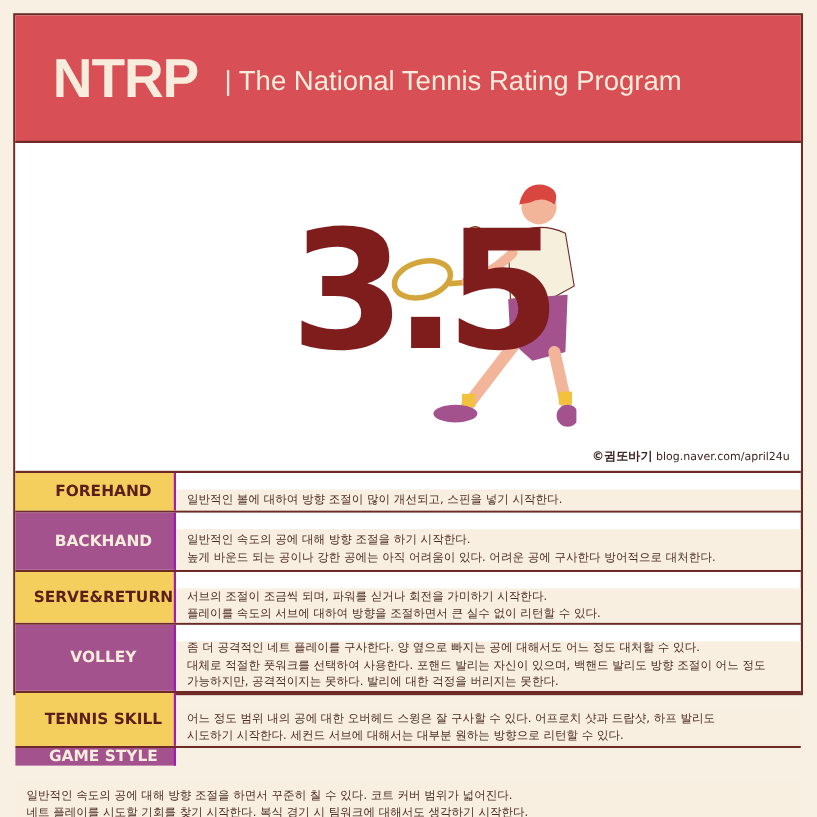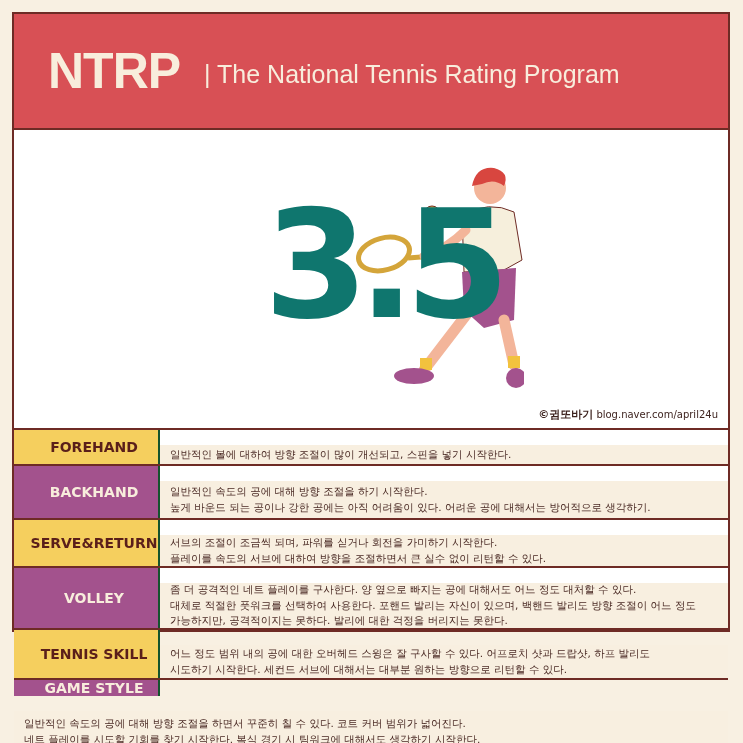--- a/index.html
+++ b/index.html
@@ -2,27 +2,27 @@
 <html><head>
 <meta charset="utf-8">
 <style>
   html,body{margin:0;padding:0;}
   body{width:743px;height:743px;background:#f8f0e2;position:relative;overflow:hidden;font-family:"DejaVu Sans","Liberation Sans",sans-serif;}
   .frame{position:absolute;left:12px;top:12px;width:718px;height:620px;border:2px solid #6e2b25;box-sizing:border-box;background:#fff;}
   .header{position:absolute;left:0;top:0;width:100%;height:116px;background:#d85055;border-bottom:2px solid #6e2b25;box-sizing:border-box;display:flex;align-items:center;padding-left:34px;}
   .logo{font-family:"Liberation Sans",sans-serif;font-weight:bold;font-size:50px;color:#f8eddc;letter-spacing:-1px;}
   .subtitle{font-family:"Liberation Sans",sans-serif;font-size:25px;color:#f8eddc;margin-left:24px;margin-top:6px;}
   .hero{position:absolute;left:0;top:116px;width:100%;height:300px;background:#fff;border-bottom:2px solid #6e2b25;box-sizing:border-box;}
-  .big{position:absolute;left:250px;top:60px;font-family:"DejaVu Sans",sans-serif;font-weight:bold;font-size:150px;color:#0f766e;letter-spacing:-10px;line-height:1;}
+  .big{position:absolute;left:250px;top:60px;font-family:"DejaVu Sans",sans-serif;font-weight:bold;font-size:150px;color:#7f1d1d;letter-spacing:-10px;line-height:1;}
   .credit{position:absolute;right:10px;bottom:6px;font-size:10px;color:#3e2420;}
   .credit b{font-size:11px;}
   .rows{position:absolute;left:0;top:416px;width:100%;}
   .row{display:flex;border-bottom:2px solid #6e2b25;box-sizing:border-box;}
   .row:last-child{border-bottom:none;flex-direction:column;}
-  .label{width:146px;flex:none;display:flex;align-items:center;justify-content:center;font-family:"DejaVu Sans",sans-serif;font-weight:bold;font-size:14px;border-right:2px solid #14532d;box-sizing:border-box;padding-left:16px;}
+  .label{width:146px;flex:none;display:flex;align-items:center;justify-content:center;font-family:"DejaVu Sans",sans-serif;font-weight:bold;font-size:14px;border-right:2px solid #a21caf;box-sizing:border-box;padding-left:16px;}
   .label.y{background:#f5cf5e;color:#5a1f1a;}
   .label.p{background:#a3528d;color:#f8eddc;}
   .desc{flex:1;background:#f8efe0;padding:5px 10px;font-size:10.5px;line-height:15.5px;color:#4a2a24;display:flex;flex-direction:column;justify-content:center;margin-top:15px;}
 </style>
 </head>
 <body>
 
 <div class="frame">
   <div class="header">
     <span class="logo">NTRP</span>
@@ -66,21 +66,21 @@
     <div class="row" style="height:36px">
       <div class="label y">FOREHAND</div>
       <div class="desc">
         <div>일반적인 볼에 대하여 방향 조절이 많이 개선되고, 스핀을 넣기 시작한다.</div>
       </div>
     </div>
     <div class="row" style="height:54px">
       <div class="label p">BACKHAND</div>
       <div class="desc">
         <div>일반적인 속도의 공에 대해 방향 조절을 하기 시작한다.</div>
-        <div>높게 바운드 되는 공이나 강한 공에는 아직 어려움이 있다. 어려운 공에 대해서는 방어적으로 생각하기.</div>
+        <div>높게 바운드 되는 공이나 강한 공에는 아직 어려움이 있다. 어려운 공에 구사한다 방어적으로 대처한다.</div>
       </div>
     </div>
     <div class="row" style="height:48px">
       <div class="label y">SERVE&amp;RETURN</div>
       <div class="desc">
         <div>서브의 조절이 조금씩 되며, 파워를 싣거나 회전을 가미하기 시작한다.</div>
         <div>플레이를 속도의 서브에 대하여 방향을 조절하면서 큰 실수 없이 리턴할 수 있다.</div>
       </div>
     </div>
     <div class="row" style="height:62px">

